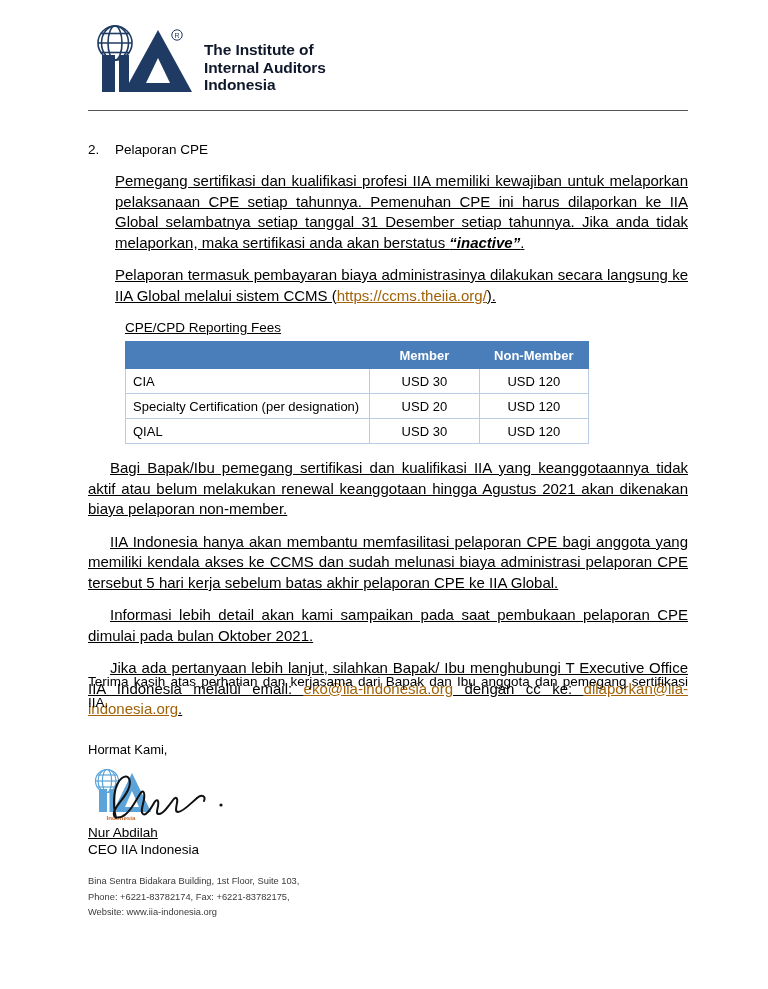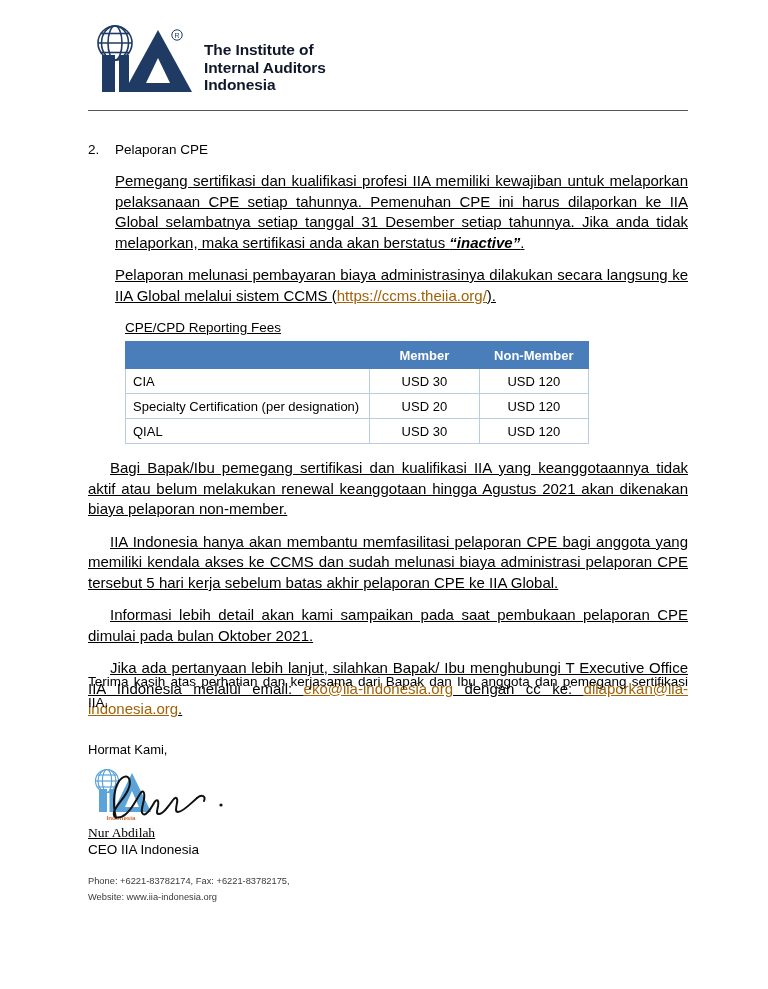--- a/index.html
+++ b/index.html
@@ -174,21 +174,20 @@
   .sig-name {
     position: absolute;
     left: 88px;
     top: 824px;
     font-size: 13.5px;
     line-height: 17px;
   }
   .sig-name .nm {
     text-decoration: underline;
     display: block;
-    font-family: Liberation Serif, serif;
   }
   .sig-name .ttl { display: block; }
 
   
   .footer {
     position: absolute;
     left: 88px;
     top: 874px;
     font-size: 9.3px;
     line-height: 15.5px;
@@ -239,21 +238,21 @@
 
   <div class="content">
 
     <div class="item-line">
       <span class="item-num">2.</span>
       <span class="item-title">Pelaporan CPE</span>
     </div>
 
     <p class="para"><span>Pemegang sertifikasi dan kualifikasi profesi IIA memiliki kewajiban untuk melaporkan pelaksanaan CPE setiap tahunnya. Pemenuhan CPE ini harus dilaporkan ke IIA Global selambatnya setiap tanggal 31 Desember setiap tahunnya. Jika anda tidak melaporkan, maka sertifikasi anda akan berstatus </span><span class="bi">“inactive”</span><span>.</span></p>
 
-    <p class="para"><span>Pelaporan  melunasi pembayaran biaya administrasinya dilakukan secara langsung ke IIA Global melalui sistem CCMS (</span><a class="doclink" href="#">https://ccms.theiia.org/</a><span>).</span></p>
+    <p class="para"><span>Pelaporan  termasuk pembayaran biaya administrasinya dilakukan secara langsung ke IIA Global melalui sistem CCMS (</span><a class="doclink" href="#">https://ccms.theiia.org/</a><span>).</span></p>
 
     <div class="table-wrap">
       <div class="table-caption">CPE/CPD Reporting Fees</div>
       <table class="fees">
         <colgroup>
           <col class="c-name">
             <col class="c-mem">
             <col class="c-non">
         </colgroup>
         <thead>
@@ -325,17 +324,18 @@
       </svg>
     </div>
   </div>
 
   <div class="sig-name">
     <span class="nm">Nur Abdilah</span>
     <span class="ttl">CEO IIA Indonesia</span>
   </div>
 
   <div class="footer">
+    <div>Bina Sentra Bidakara Building, 1st Floor, Suite 103,</div>
     <div>Phone: +6221-83782174, Fax: +6221-83782175,</div>
     <div>Website: www.iia-indonesia.org</div>
   </div>
 
 </div>
 
 </body></html>

